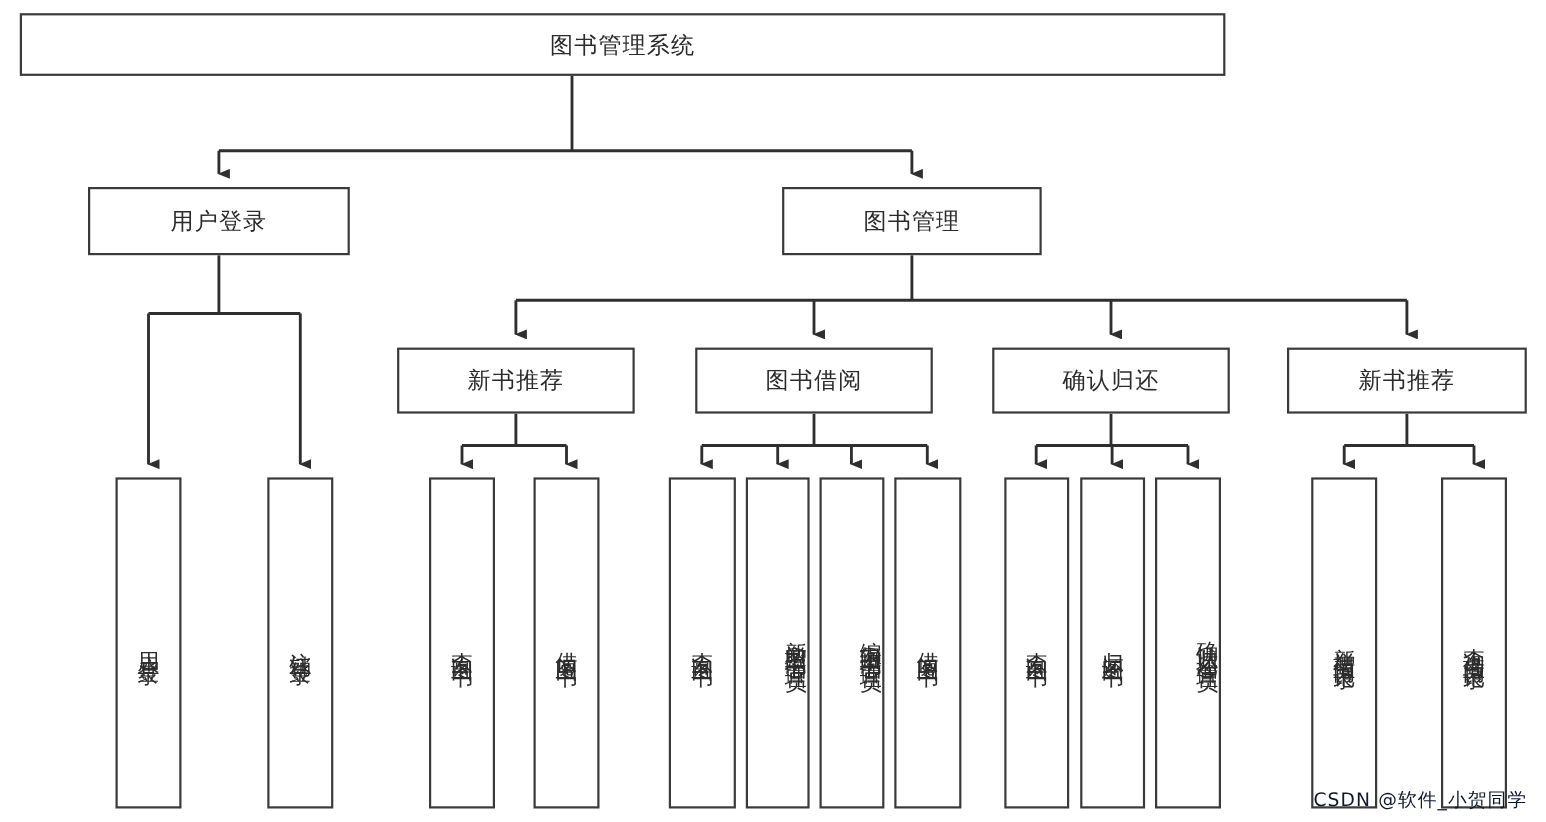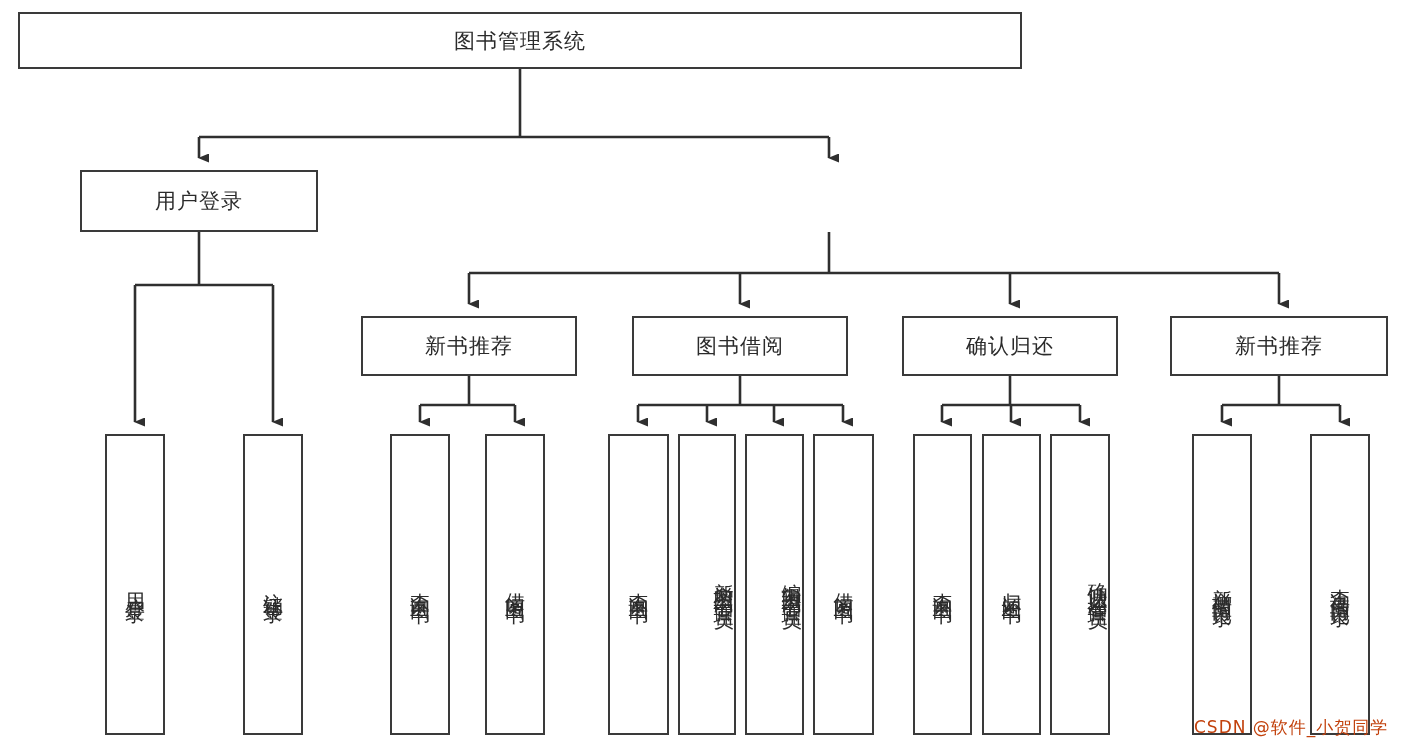--- a/index.html
+++ b/index.html
@@ -3,21 +3,21 @@
 <meta charset="utf-8">
 <style>
   html,body{margin:0;padding:0;background:#ffffff;}
   body{font-family:"DejaVu Sans","Liberation Sans",sans-serif;}
   #stage{position:relative;width:1405px;height:747px;background:#ffffff;overflow:hidden;}
   #edges{position:absolute;left:0;top:0;width:1405px;height:747px;}
   .node{position:absolute;box-sizing:border-box;border:2.5px solid #3a3a3a;background:#ffffff;display:flex;align-items:center;justify-content:center;color:#2b2b2b;}
   .node.h{font-size:21px;letter-spacing:1px;}
   .node.v{writing-mode:vertical-rl;text-orientation:upright;font-size:20px;letter-spacing:4px;line-height:1.05;padding:8px 0;align-items:flex-start;justify-content:center;}
   .node.v.mid{align-items:center;}
-  .watermark{position:absolute;color:#c2410c;font-size:17px;letter-spacing:1px;white-space:nowrap;}
+  .watermark{position:absolute;color:#0f172a;font-size:17px;letter-spacing:1px;white-space:nowrap;}
 </style>
 </head>
 <body>
 
 <div id="stage">
 
   <svg id="edges" viewBox="0 0 1405 747" xmlns="http://www.w3.org/2000/svg">
     <defs>
       <marker id="arw" markerWidth="9" markerHeight="11" refX="4.5" refY="10" orient="auto" markerUnits="userSpaceOnUse">
         <path d="M0,0 L9,0 L4.5,11 Z" fill="#2f2f2f"></path>
@@ -60,26 +60,29 @@
       <path d="M1011,405 L1011,422" marker-end="url(#arw)"></path>
       <path d="M1080,405 L1080,422" marker-end="url(#arw)"></path>
 
       <path d="M1279,376 L1279,405"></path>
       <path d="M1222,405 L1340,405"></path>
       <path d="M1222,405 L1222,422" marker-end="url(#arw)"></path>
       <path d="M1340,405 L1340,422" marker-end="url(#arw)"></path>
     </g>
   </svg>
 
-  <div class="node h" style="left:18px;top:12px;width:1004px;height:57px;">
+  <div class="node h" style="left:18px;top:12px;width:1096px;height:57px;">
     <span>图书管理系统</span>
   </div>
 
   <div class="node h" style="left:80px;top:170px;width:238px;height:62px;">
     <span>用户登录</span>
+  </div>
+  <div class="node h" style="left:711px;top:170px;width:236px;height:62px;">
+    <span>图书管理</span>
   </div>
 
   <div class="node h" style="left:361px;top:316px;width:216px;height:60px;">
     <span>新书推荐</span>
   </div>
   <div class="node h" style="left:632px;top:316px;width:216px;height:60px;">
     <span>图书借阅</span>
   </div>
   <div class="node h" style="left:902px;top:316px;width:216px;height:60px;">
     <span>确认归还</span>

